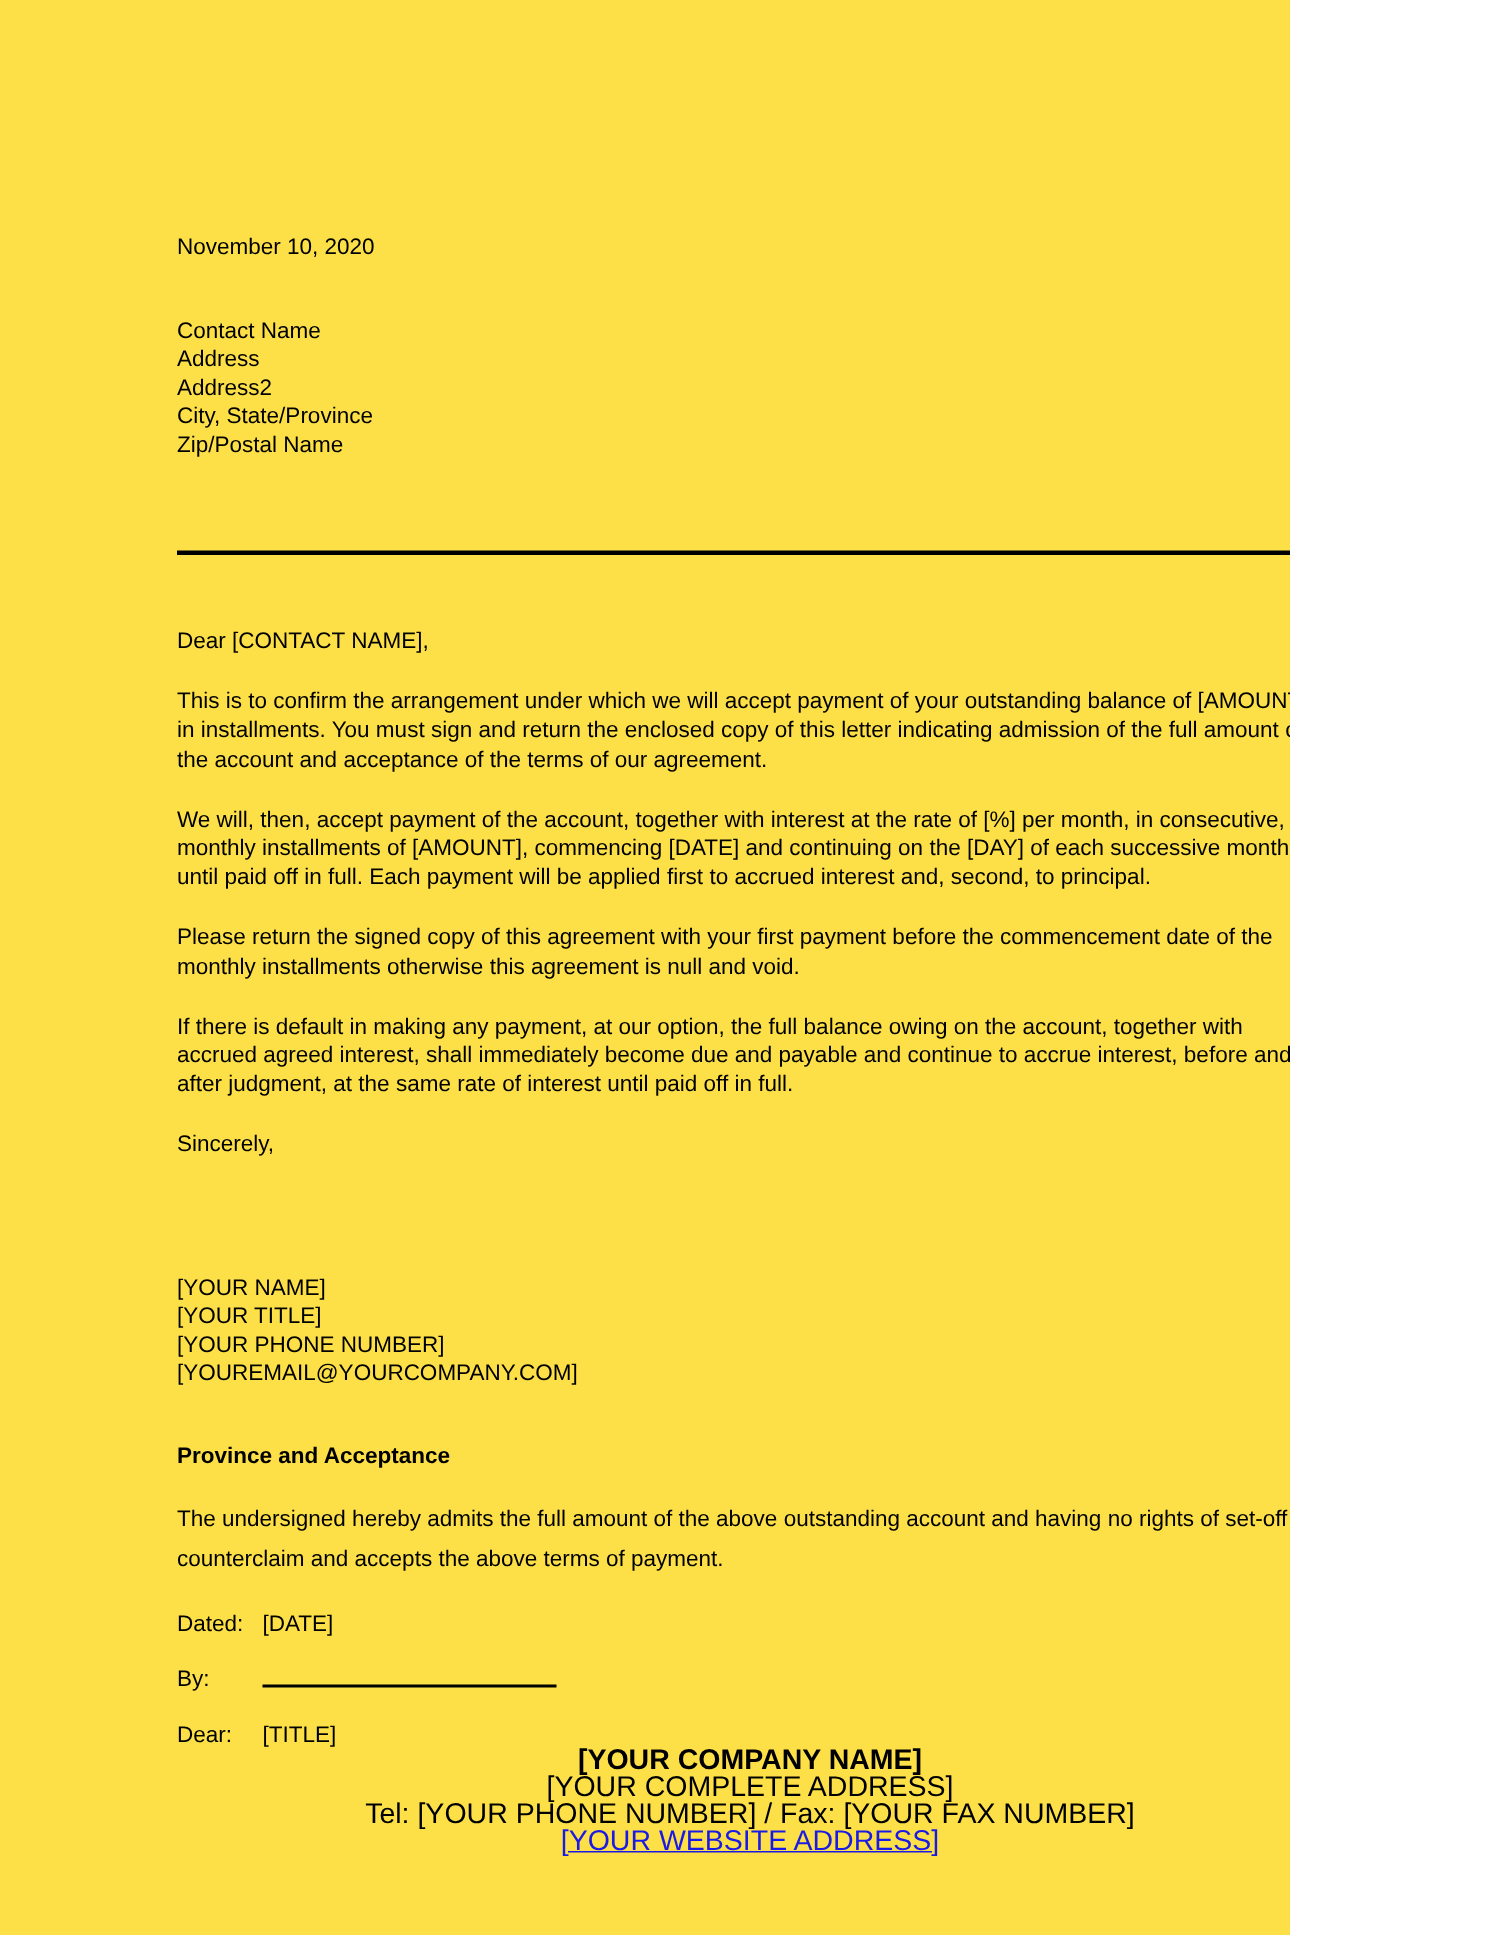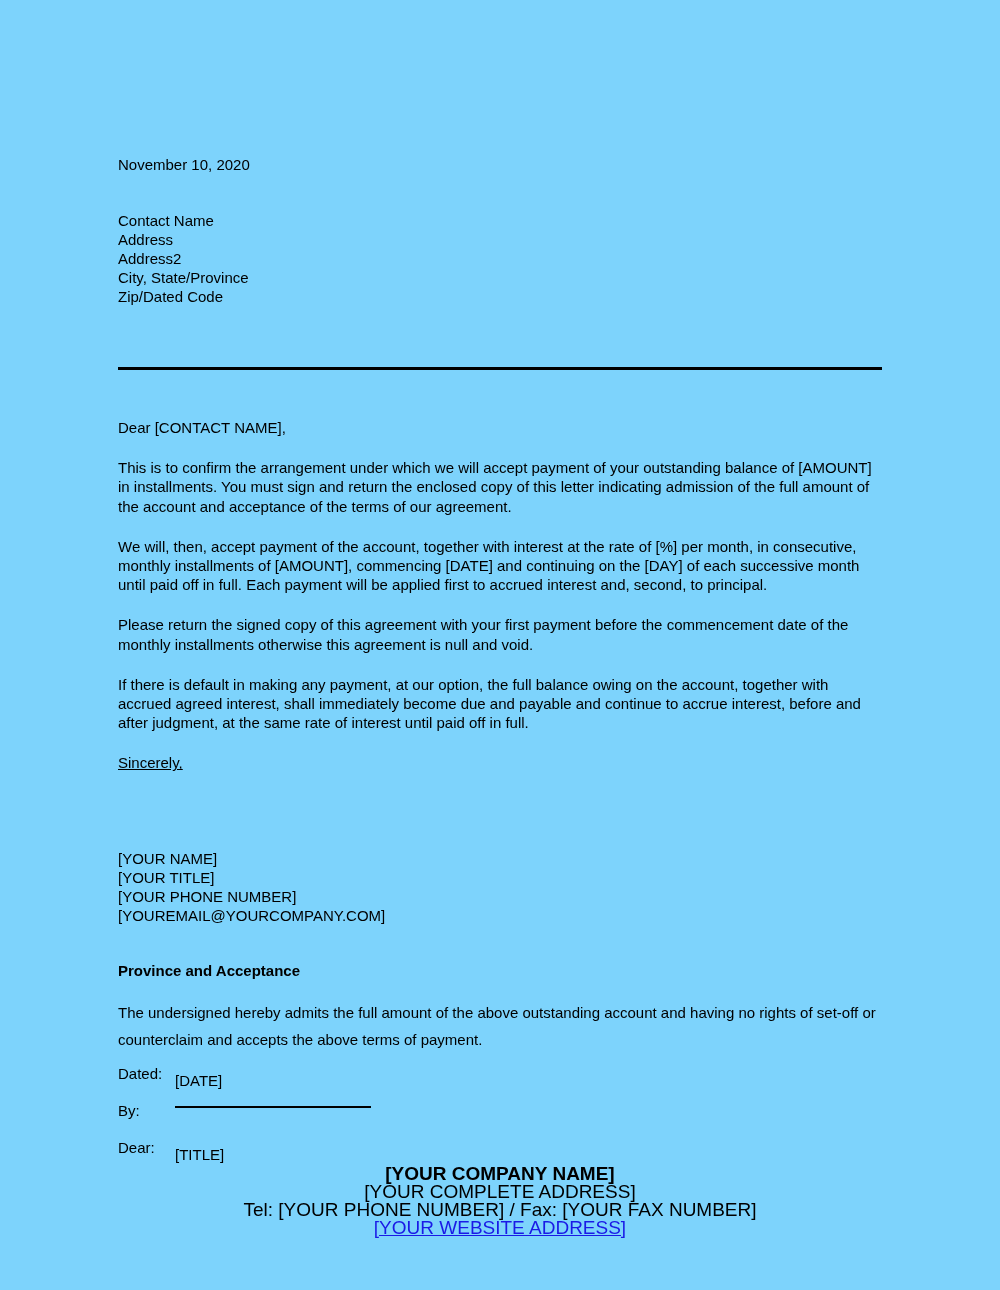--- a/index.html
+++ b/index.html
@@ -6,23 +6,23 @@
     margin: 0;
     padding: 0;
     background: #ffffff;
   }
   body {
     font-family: "Liberation Sans", sans-serif;
     color: #000000;
   }
   .page {
     position: relative;
-    width: 1000px;
+    width: 860px;
     height: 1290px;
-    background: #7dd3fc;
+    background: #fde047;
     overflow: hidden;
     box-sizing: border-box;
   }
   .content {
     position: absolute;
     left: 118px;
     top: 0;
     width: 764px;
   }
   .date-line {
@@ -73,21 +73,20 @@
   }
   .salutation {
     margin: 0 0 21px 0;
   }
   .para {
     margin: 0 0 21px 0;
     text-align: left;
   }
   .closing {
     margin: 14px 0 0 0;
-    text-decoration: underline;
   }
   .signature-block {
     position: absolute;
     left: 0;
     top: 849px;
     font-size: 15px;
     line-height: 19px;
   }
   .signature-block div {
     white-space: nowrap;
@@ -111,21 +110,21 @@
   }
   .fields {
     position: absolute;
     left: 0;
     top: 1055px;
     font-size: 15px;
     line-height: 19px;
   }
   .field-row {
     display: flex;
-    align-items: center;
+    align-items: flex-end;
     height: 37px;
   }
   .field-label {
     width: 57px;
     flex: 0 0 57px;
     white-space: nowrap;
   }
   .field-value {
     white-space: nowrap;
     margin-top: 13px;
@@ -162,21 +161,21 @@
 <div class="page">
   <div class="content">
 
     <div class="date-line">November 10, 2020</div>
 
     <div class="address-block">
       <div>Contact Name</div>
       <div>Address</div>
       <div>Address2</div>
       <div>City, State/Province</div>
-      <div>Zip/Dated Code</div>
+      <div>Zip/Postal Name</div>
     </div>
 
     <div class="object-block">
       <div class="object-rule"></div>
     </div>
 
     <div class="body-block">
       <p class="salutation">Dear [CONTACT NAME],</p>
       <p class="para">This is to confirm the arrangement under which we will accept payment of your outstanding balance of [AMOUNT] in installments. You must sign and return the enclosed copy of this letter indicating admission of the full amount of the account and acceptance of the terms of our agreement.</p>
       <p class="para">We will, then, accept payment of the account, together with interest at the rate of [%] per month, in consecutive, monthly installments of [AMOUNT], commencing [DATE] and continuing on the [DAY] of each successive month until paid off in full. Each payment will be applied first to accrued interest and, second, to principal.</p>

